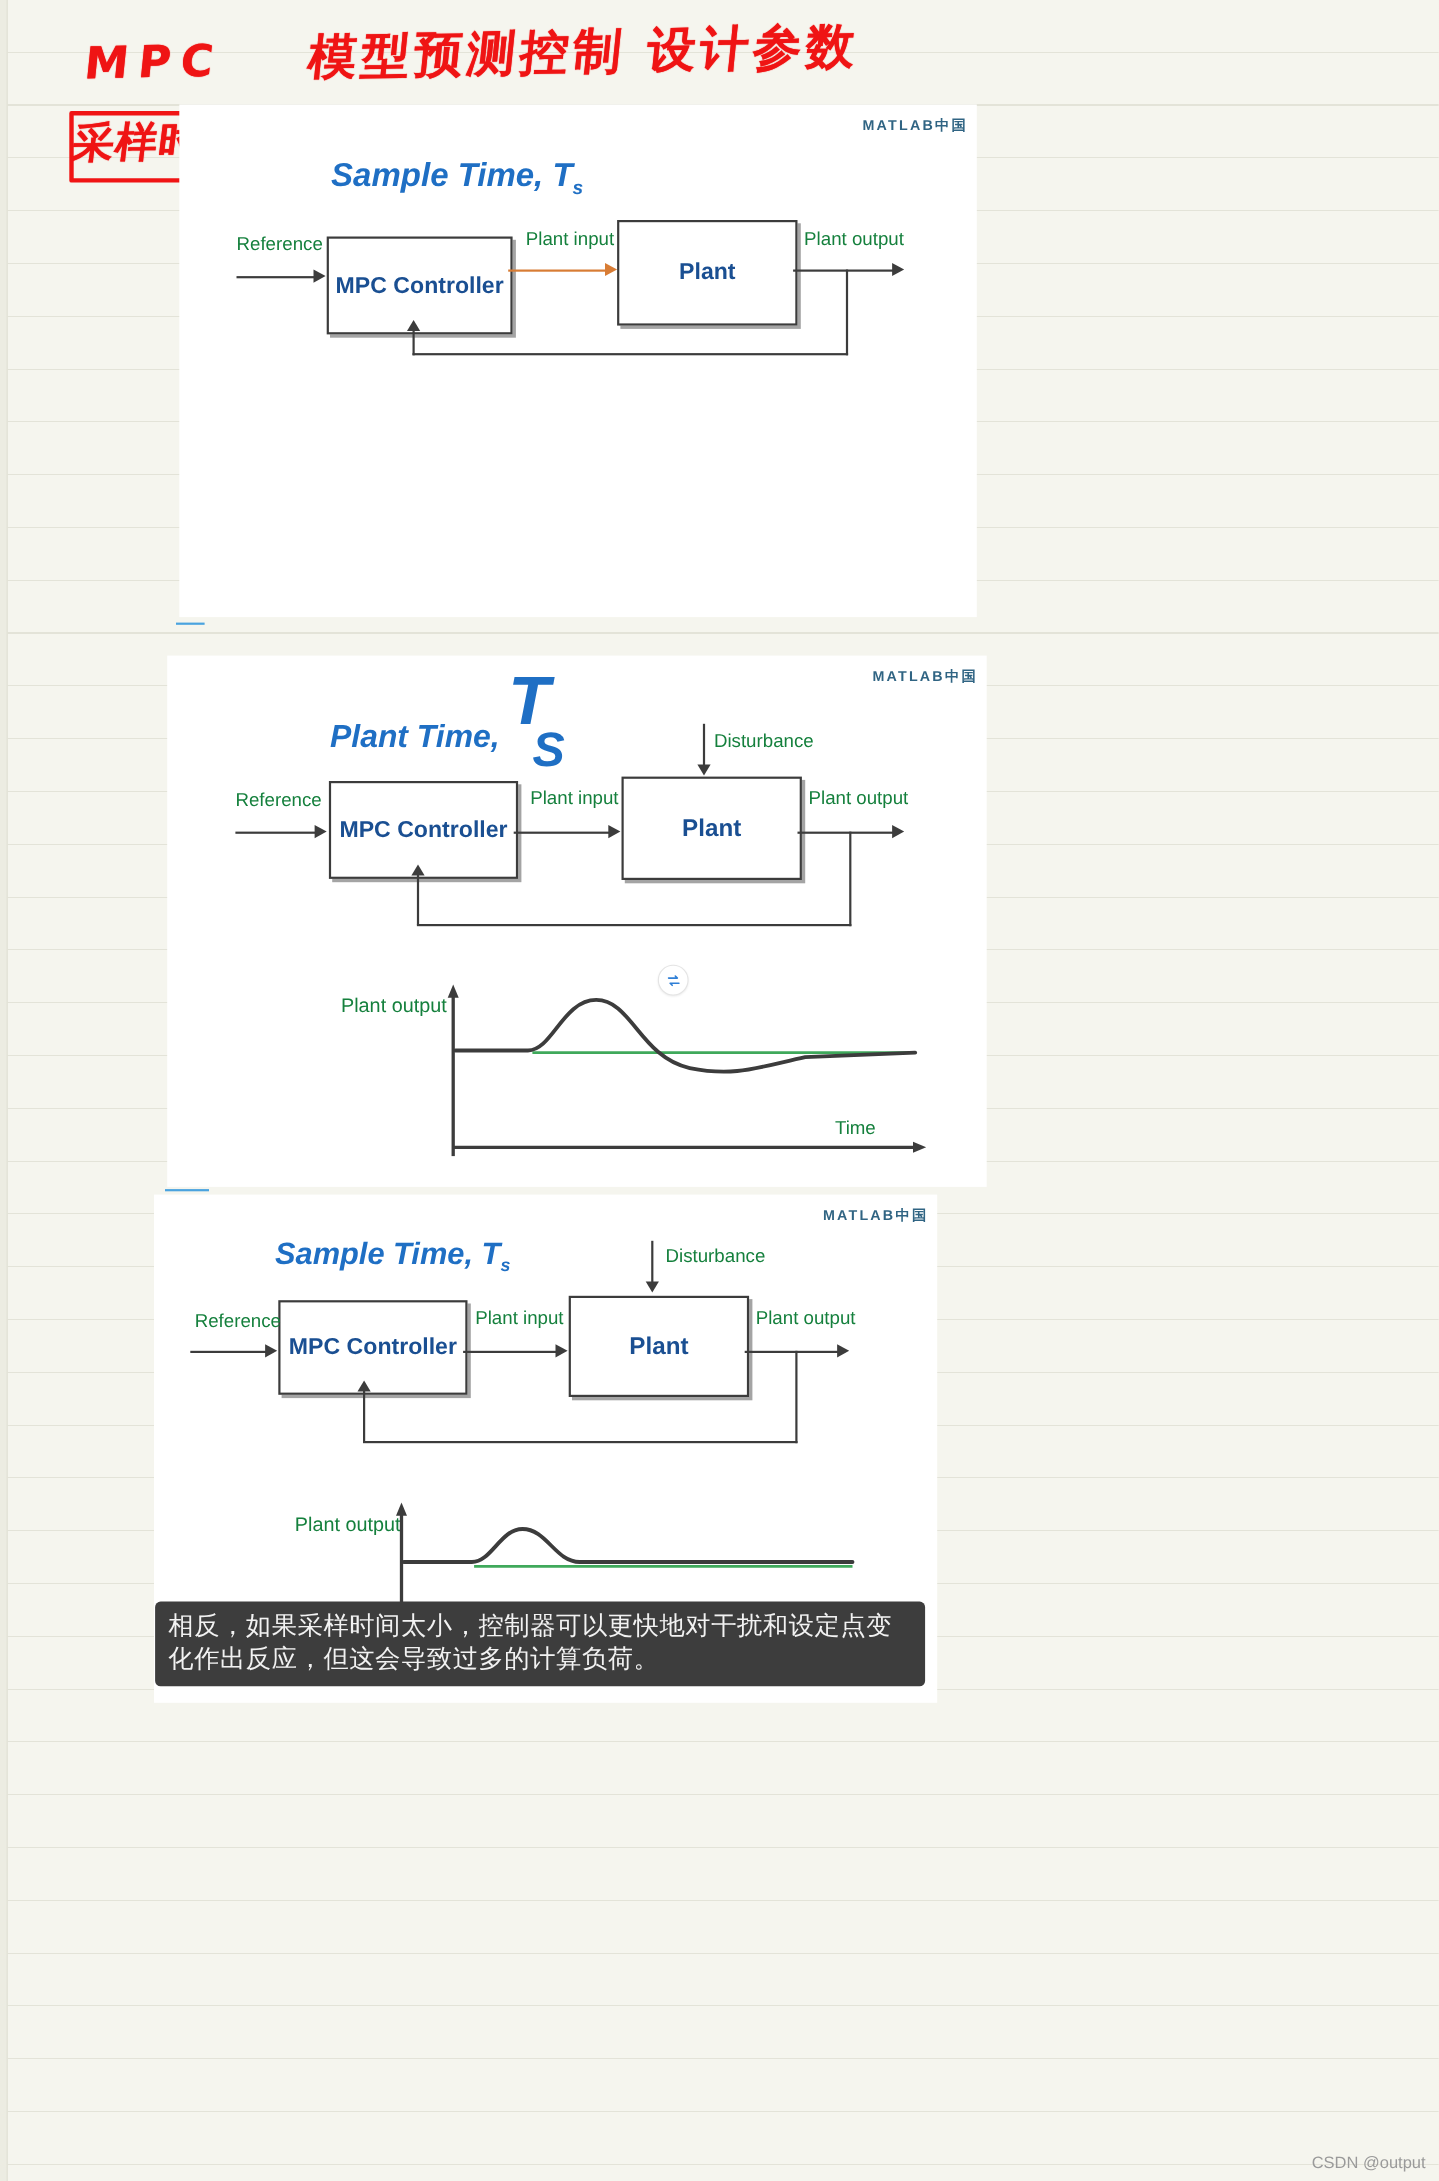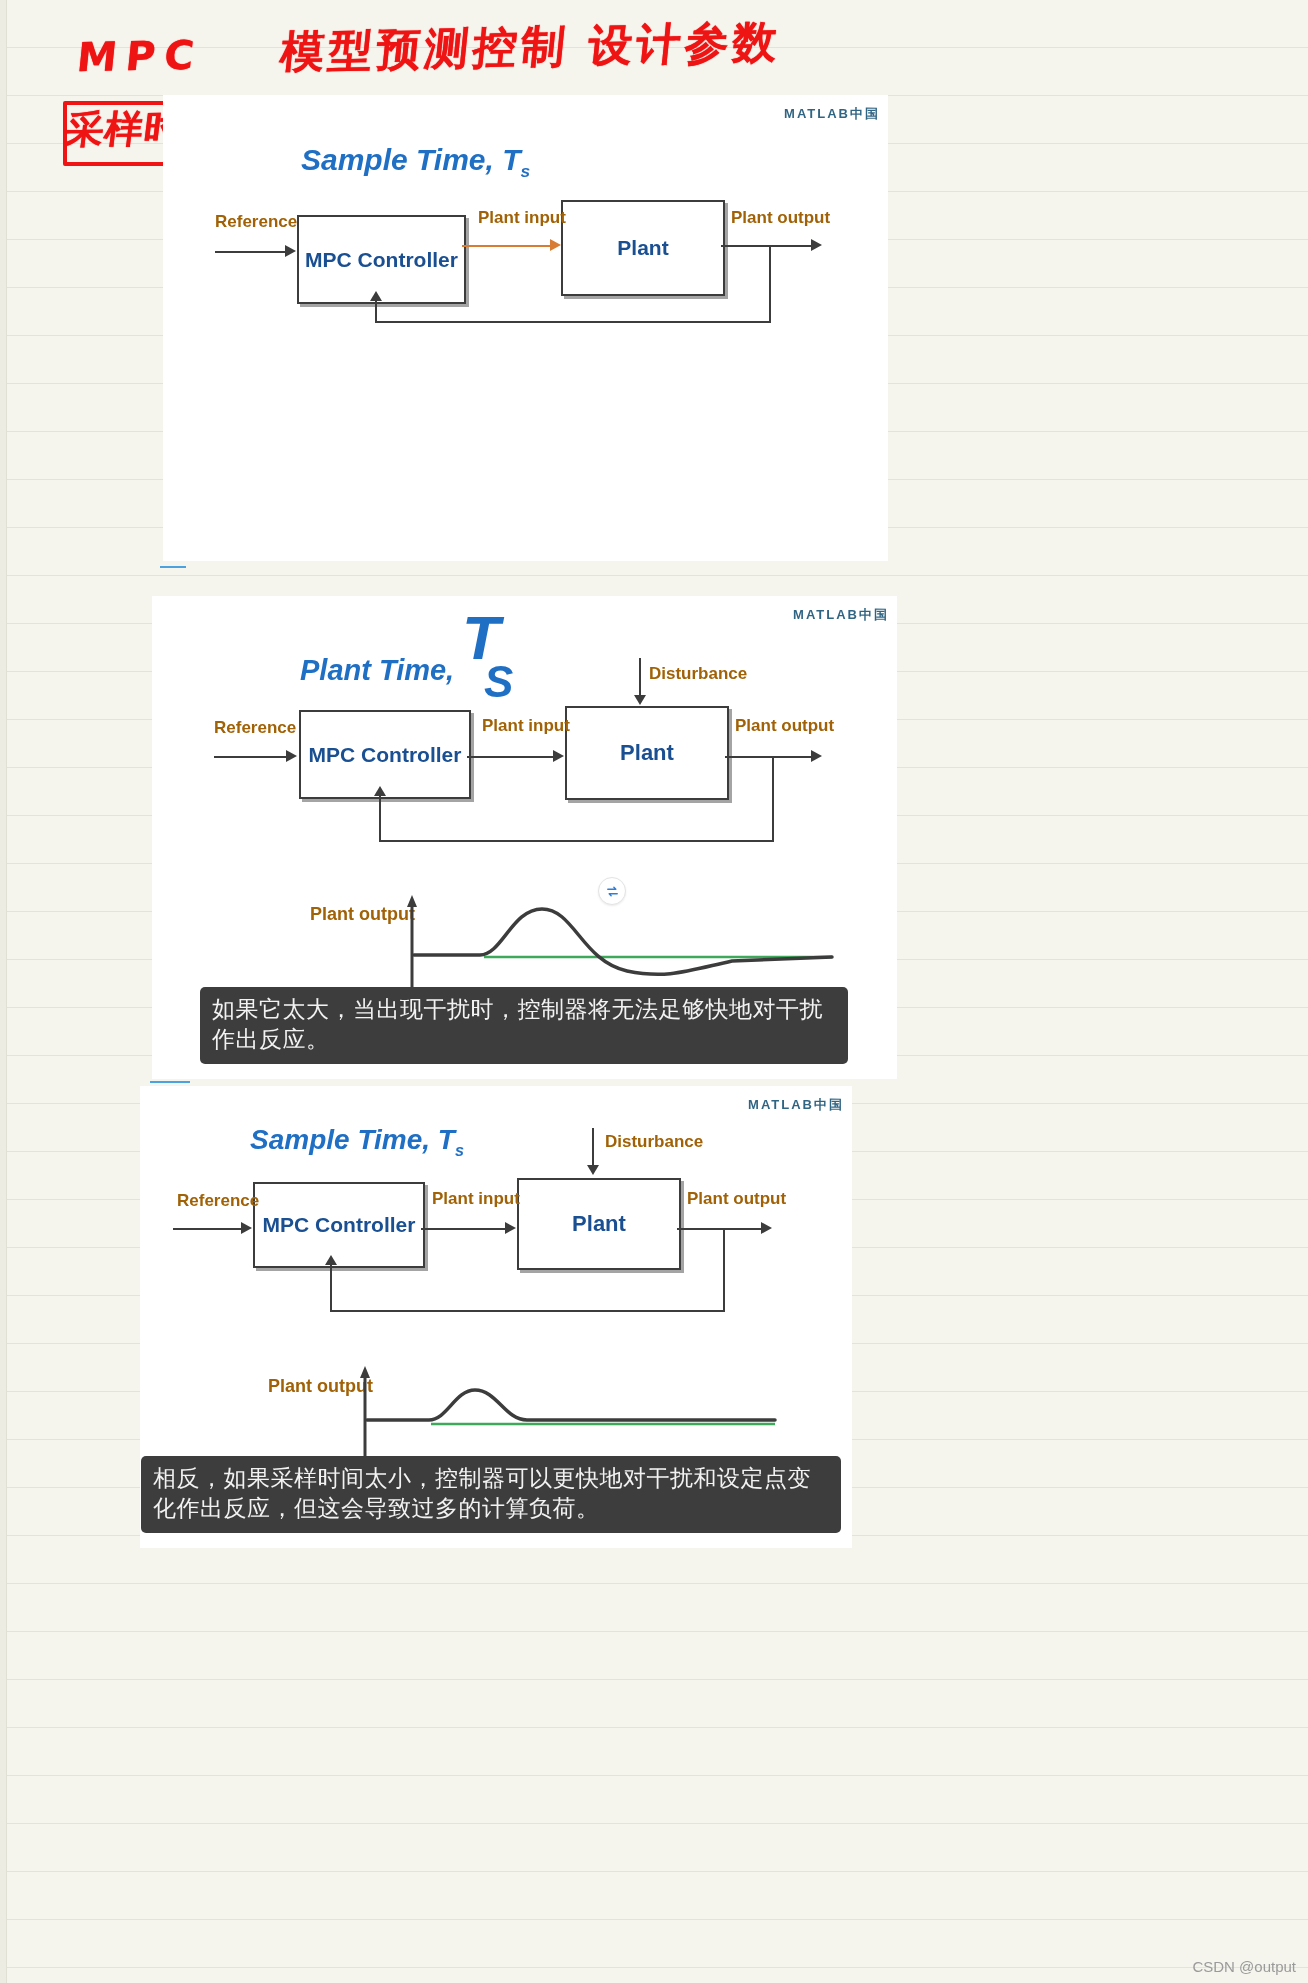--- a/index.html
+++ b/index.html
@@ -80,24 +80,23 @@
   .ln.h{height:2px;}
   .ln.v{width:2px;}
   .ln.orange{background:#d87c34;}
   .arw{position:absolute;width:0;height:0;}
   .arw.r{border-top:6px solid transparent;border-bottom:6px solid transparent;border-left:11px solid #3c3c3c;}
   .arw.r.orange{border-left-color:#d87c34;}
   .arw.d{border-left:6px solid transparent;border-right:6px solid transparent;border-top:10px solid #3c3c3c;}
   .arw.u{border-left:6px solid transparent;border-right:6px solid transparent;border-bottom:10px solid #3c3c3c;}
 
   .lbl{
-    position:absolute;color:#a16207;
+    position:absolute;color:#15803d;
     font-family:"Liberation Sans",sans-serif;
     white-space:nowrap;
-    font-weight:bold;
   }
 
   
   .plot{position:absolute;}
   .plot svg{display:block;overflow:visible;}
 
   .loop-icon{
     position:absolute;width:26px;height:26px;border-radius:50%;
     background:#fff;border:1px solid #e4e4e4;
     display:flex;align-items:center;justify-content:center;
@@ -231,21 +230,20 @@
     </svg>
   </div>
   <div class="lbl" style="left:607px;top:420px;font-size:17px;">Time</div>
 
   <div class="loop-icon" style="left:446px;top:281px;">
     <svg width="15" height="15" viewBox="0 0 16 16">
       <path d="M3 5.5h8.5l-2-2M13 10.5H4.5l2 2" fill="none" stroke="#2f7fd6" stroke-width="1.6" stroke-linecap="round" stroke-linejoin="round"></path>
     </svg>
   </div>
 
-  <div class="caption" style="left:48px;top:391px;width:648px;">如果它太大，当出现干扰时，控制器将无法足够快地对干扰作出反应。</div>
 </div>
 <div class="blue-tick" style="left:150px;top:1081px;width:40px;"></div>
 
 <div class="panel" id="panel3">
   <div class="wm">MATLAB中国</div>
 
   <div class="sample-time" style="left:110px;top:38px;font-size:28px;">
     <span>Sample Time, T</span><span class="sub">s</span>
   </div>
 

